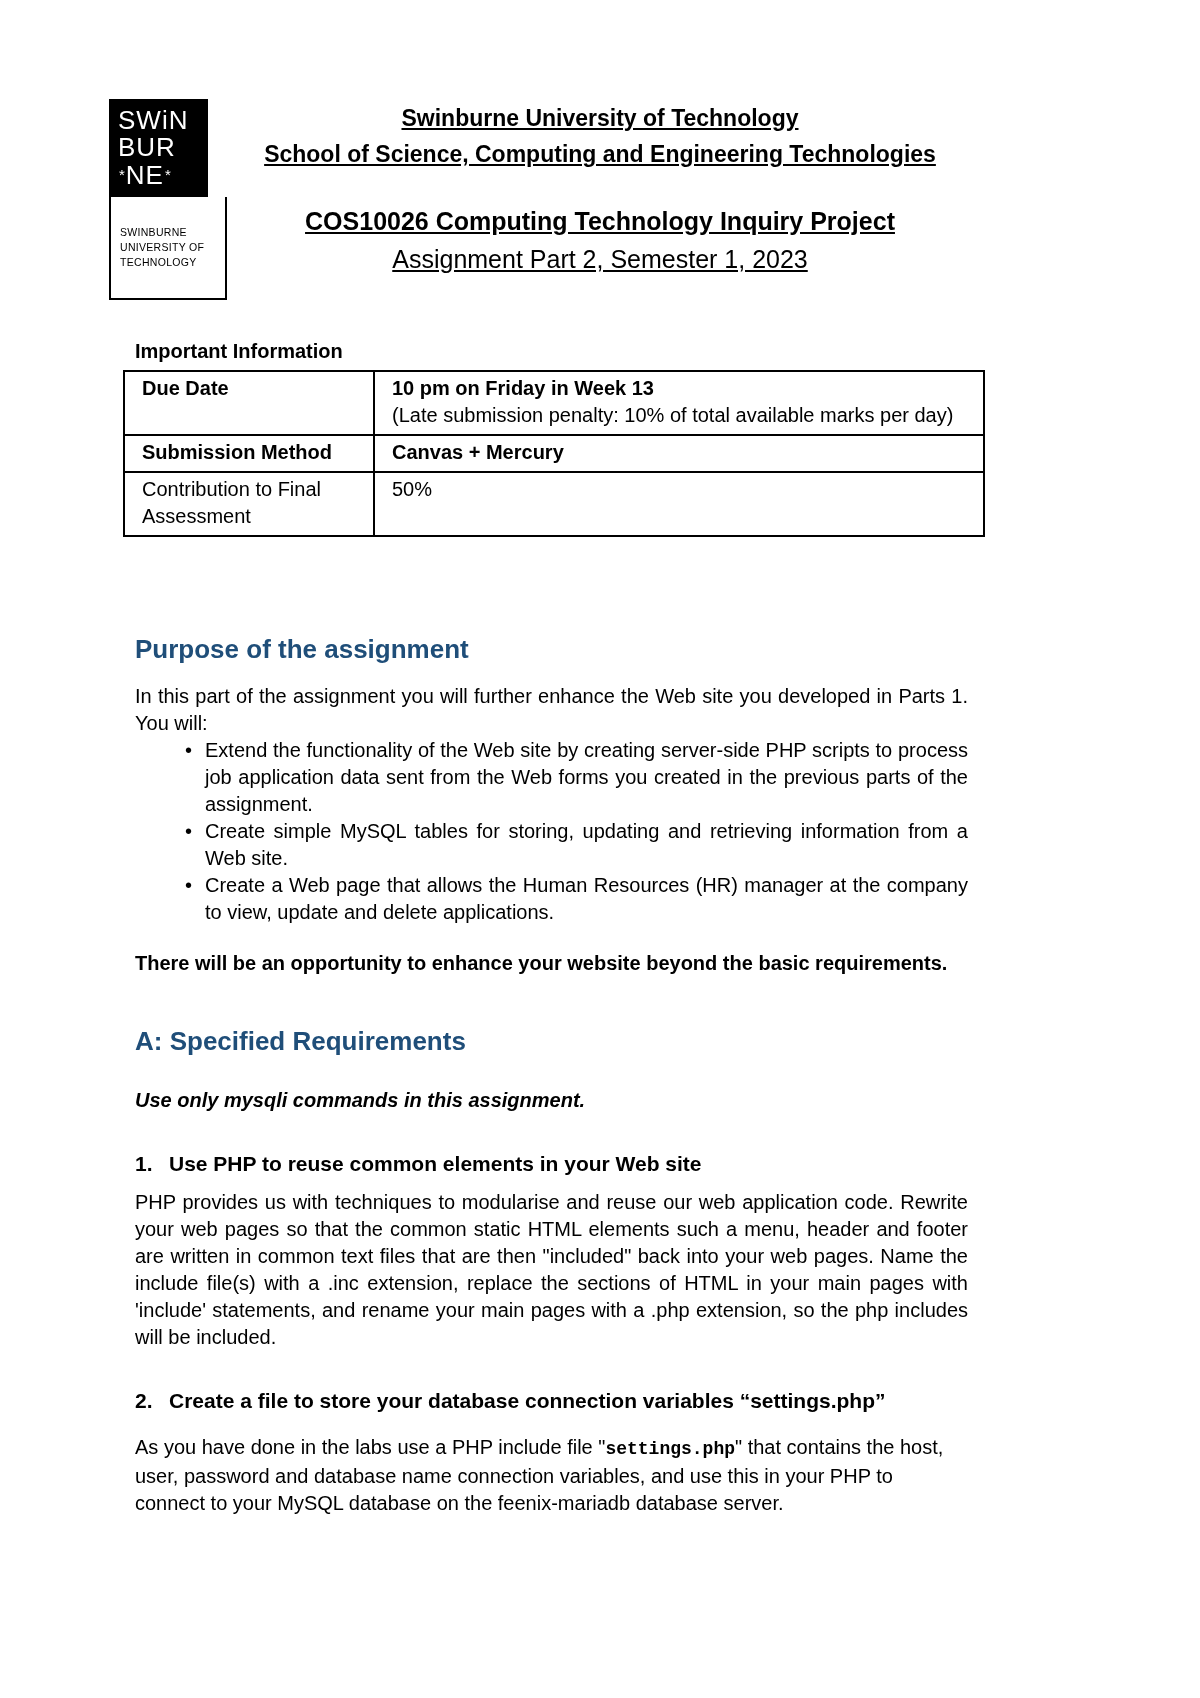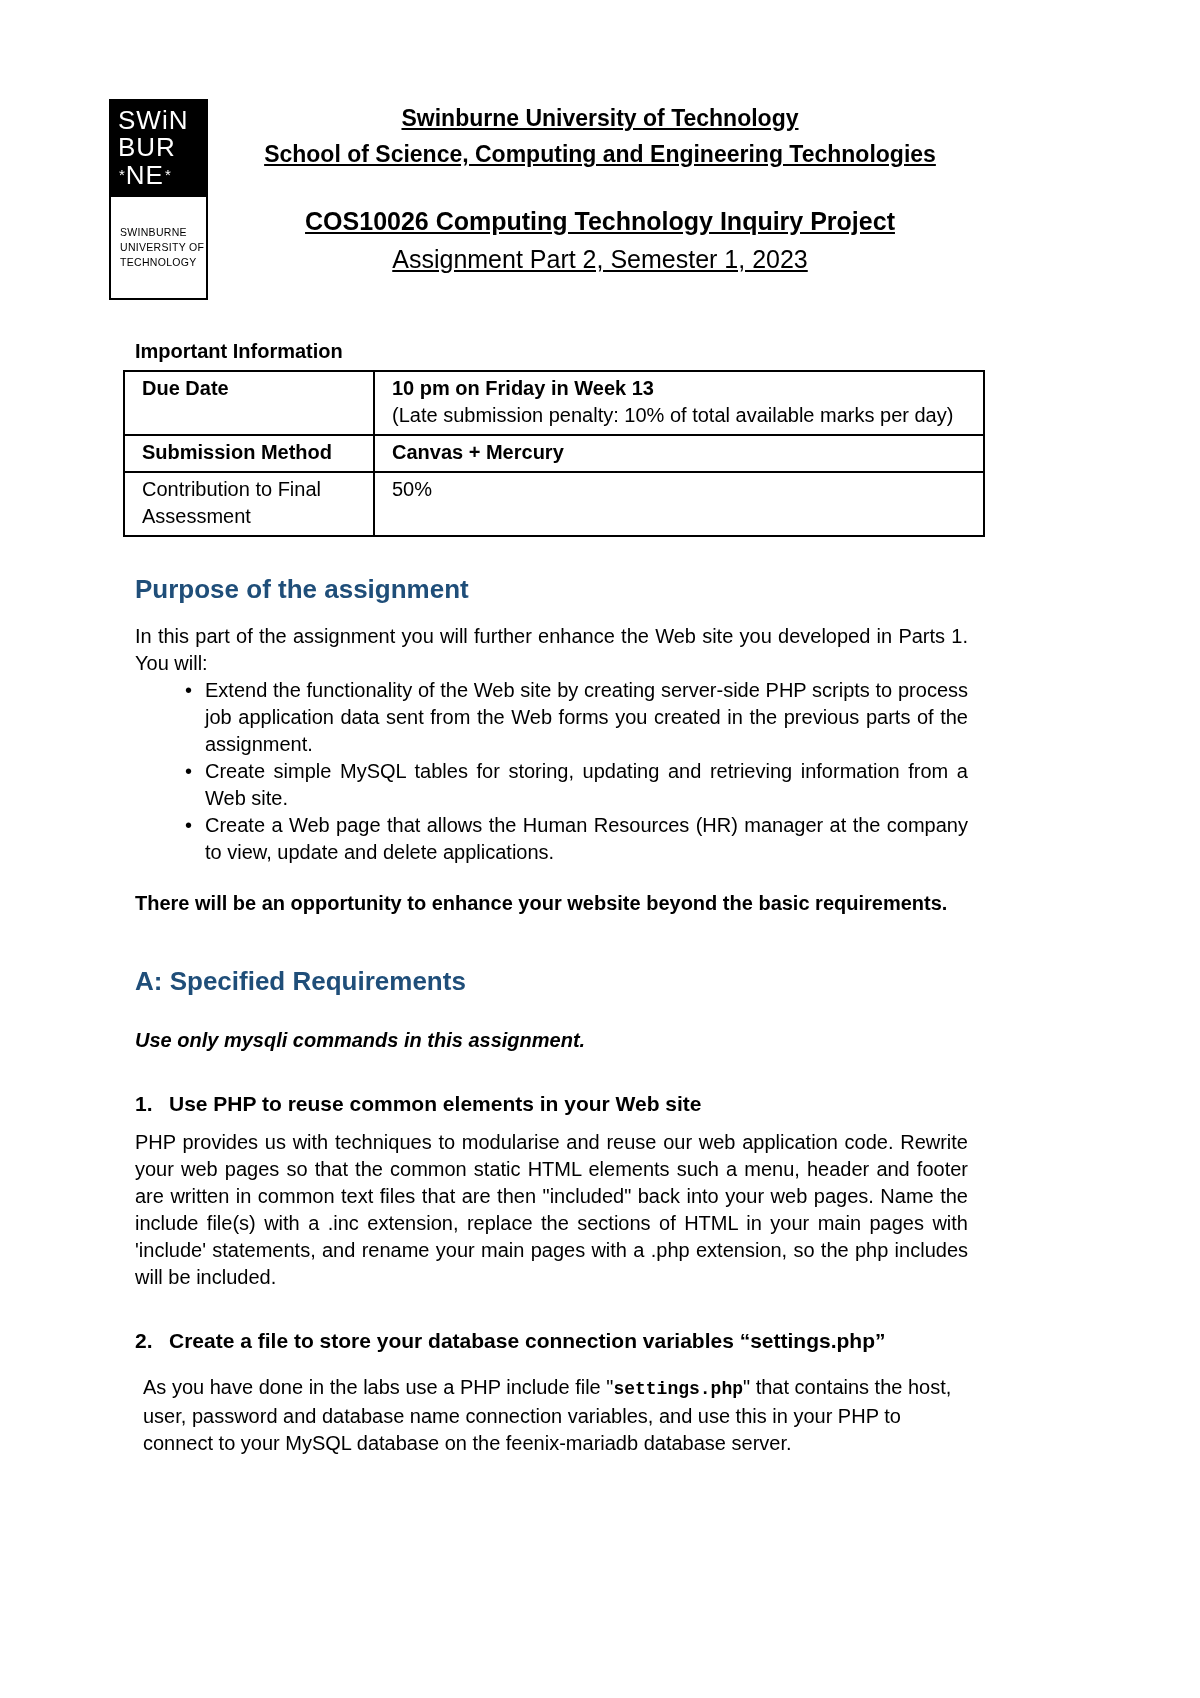--- a/index.html
+++ b/index.html
@@ -16,21 +16,21 @@
   
   .logo { position:absolute; left:109px; top:99px; width:99px; }
   .logo-black {
     background:#000; color:#fff;
     width:99px; height:98px;
     padding:8px 0 0 9px;
     font-weight:normal; font-size:26px; line-height:27px; letter-spacing:1px;
   }
   .logo-black .star { font-size:15px; vertical-align:4px; letter-spacing:0; padding:0 1px; }
   .logo-frame {
-    width:99px; height:103px;
+    width:118px; height:103px;
     border:2px solid #000; border-top:none;
     display:flex; flex-direction:column; justify-content:center;
     padding-left:9px; gap:4px;
   }
   .logo-frame div { font-size:10.5px; line-height:11px; letter-spacing:0.3px; }
 
   
   .header-block { padding-top:100px; text-align:center;text-decoration:underline; }
   .h-uni, .h-school { font-size:23px; font-weight:bold; line-height:36px; }
   .h-course { font-size:25px; font-weight:bold; line-height:38px; margin-top:30px; }
@@ -51,21 +51,21 @@
     border:2px solid #000;
     padding:3px 10px 5px 17px;
     font-size:20px; line-height:27px;
     vertical-align:top;
   }
   td.c1 { width:250px; }
   .b { font-weight:bold; }
 
   
   .section-heading {
-    margin-top:36px;
+    margin-top:96px;
     color:#1F4E79;
     font-size:26px; font-weight:bold; line-height:32px;
   }
   .section-heading.req { margin-top:48px; }
 
   .para {
     margin-top:18px;
     font-size:20px; line-height:27px;
     text-align:justify;
   }
@@ -81,21 +81,21 @@
   .note {
     margin-top:30px;
     font-size:20px; font-weight:bold; font-style:italic; line-height:27px;
   }
 
   .item-heading { display:flex; margin-top:36px; font-size:21px; font-weight:bold; line-height:27px; }
   .item-number { flex:0 0 34px; }
   .item-title { flex:1; }
 
   .item-body { margin-top:12px; }
-  .item-body-2 { margin-top:20px;margin-left:8px; }
+  .item-body-2 { margin-top:20px; }
 
   .code {
     font-family:"Liberation Mono","DejaVu Sans Mono",monospace;
     font-weight:bold; font-size:18px;
   }
 </style>
 </head>
 <body>
 
 <div class="page">

